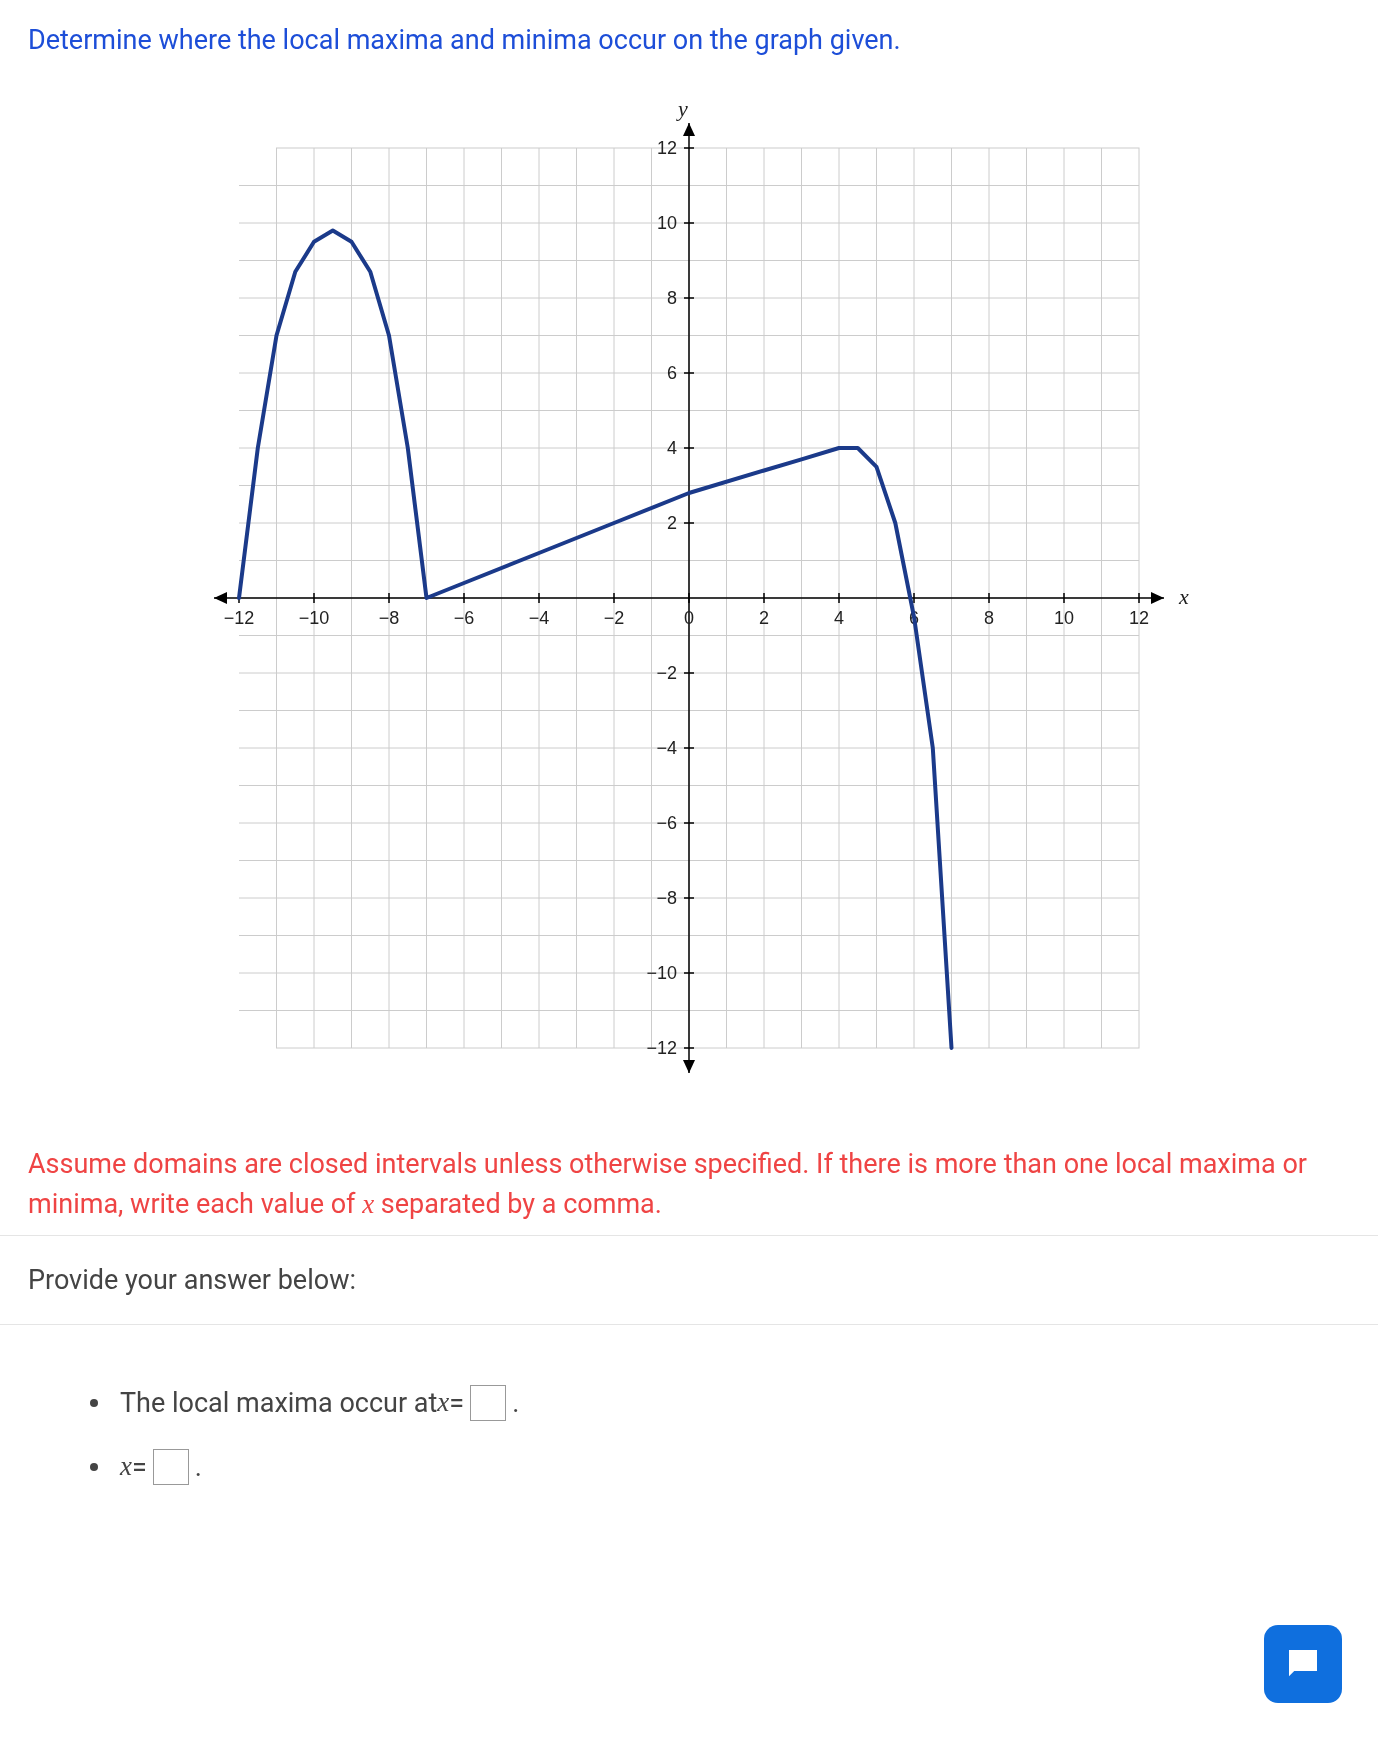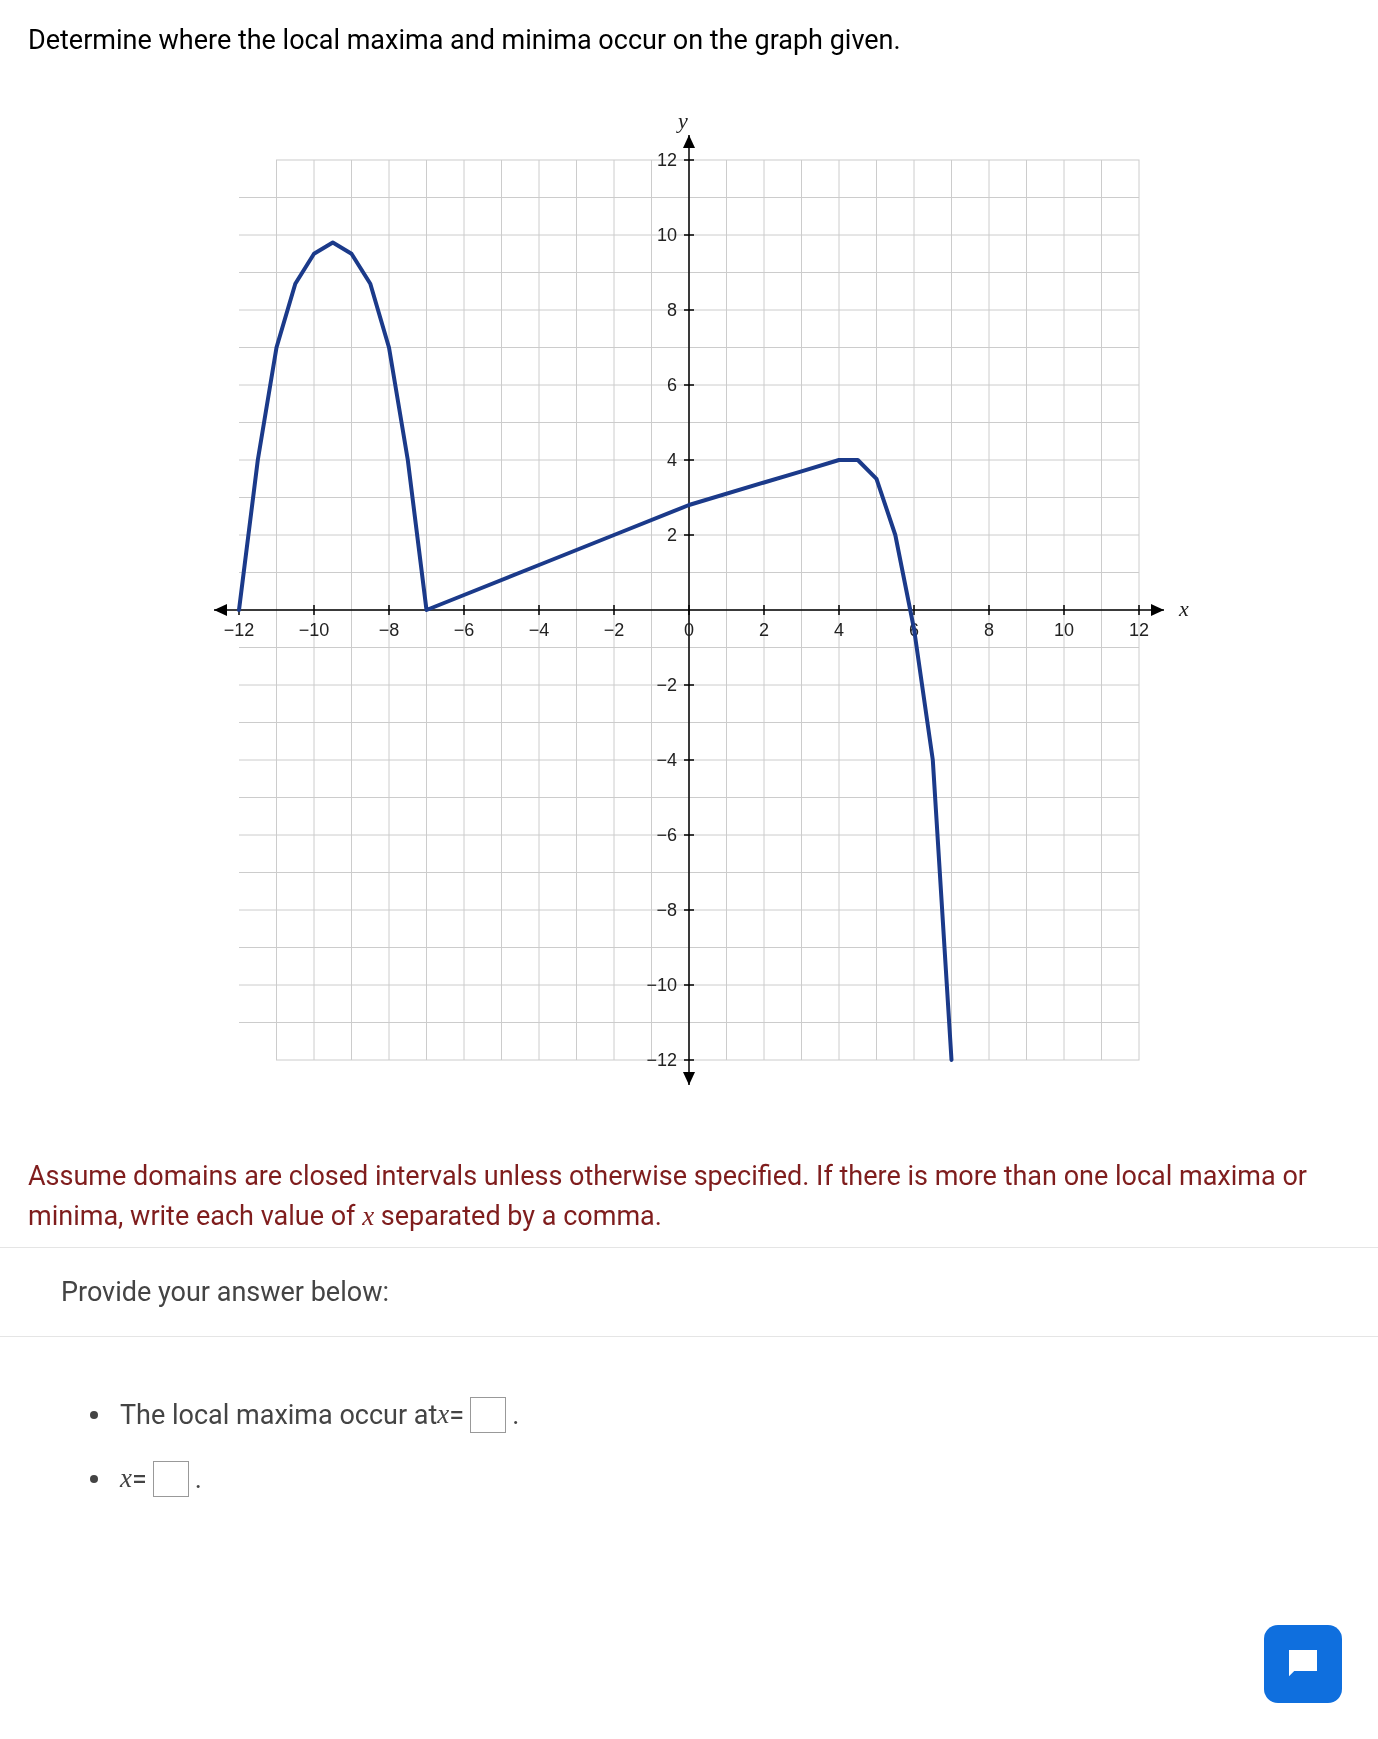--- a/index.html
+++ b/index.html
@@ -8,43 +8,42 @@
     color: #333;
     background: #fff;
     width: 1378px;
   }
   .question-block {
     padding: 22px 28px 10px 28px;
     border-bottom: 1px solid #e5e5e5;
   }
   .question-text {
     font-size: 27px;
-    color: #000000;
-    margin-bottom: 40px;
+    color: #1d4ed8;
+    margin-bottom: 28px;
     line-height: 1.4;
   }
   .chart-container {
     display: flex;
     justify-content: center;
     margin-bottom: 36px;
   }
   .instruction-text {
     font-size: 27px;
-    color: #7f1d1d;
+    color: #ef4444;
     line-height: 1.5;
     margin-top: 8px;
   }
   .answer-section {
     padding: 28px;
     border-bottom: 1px solid #e5e5e5;
   }
   .answer-prompt {
     font-size: 27px;
     color: #444;
-    margin-left: 33px;
   }
   .answer-inputs {
     padding: 60px 36px 40px 90px;
   }
   .answer-inputs ul { list-style: none; }
   .answer-inputs li {
     font-size: 27px;
     color: #444;
     margin-bottom: 28px;
     display: flex;

